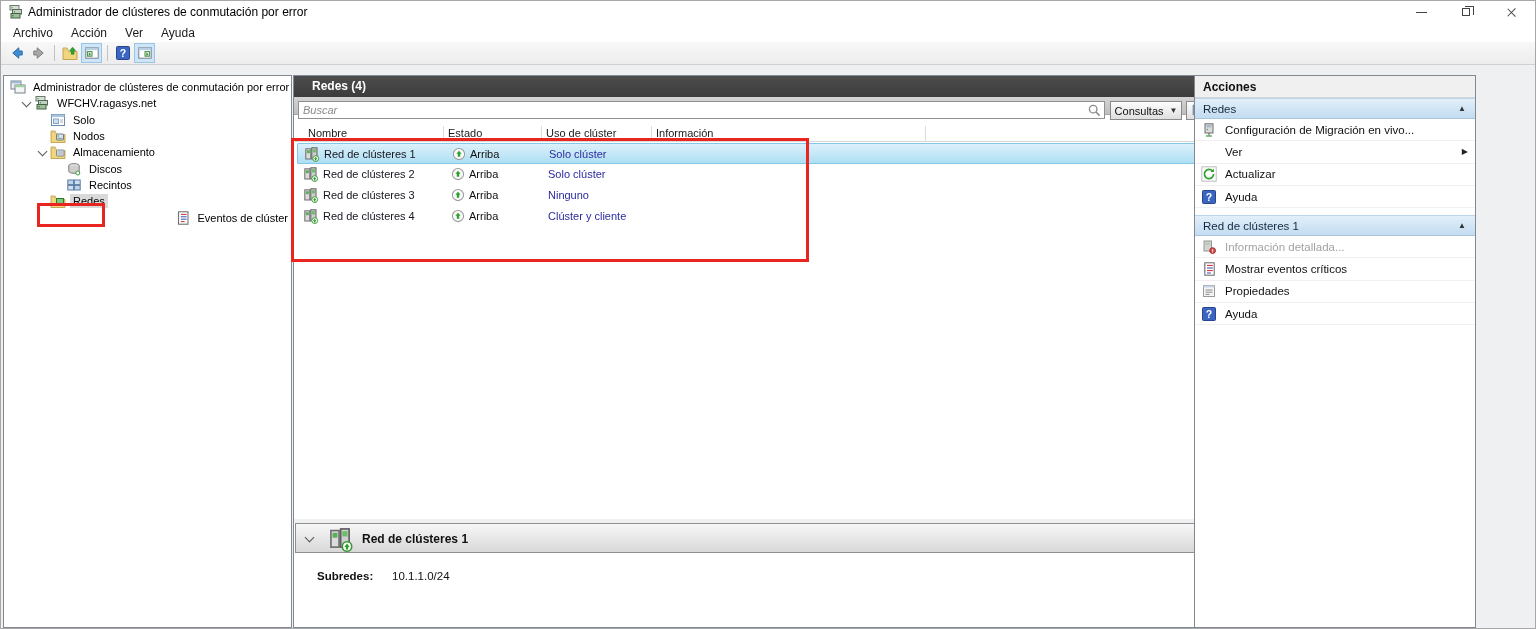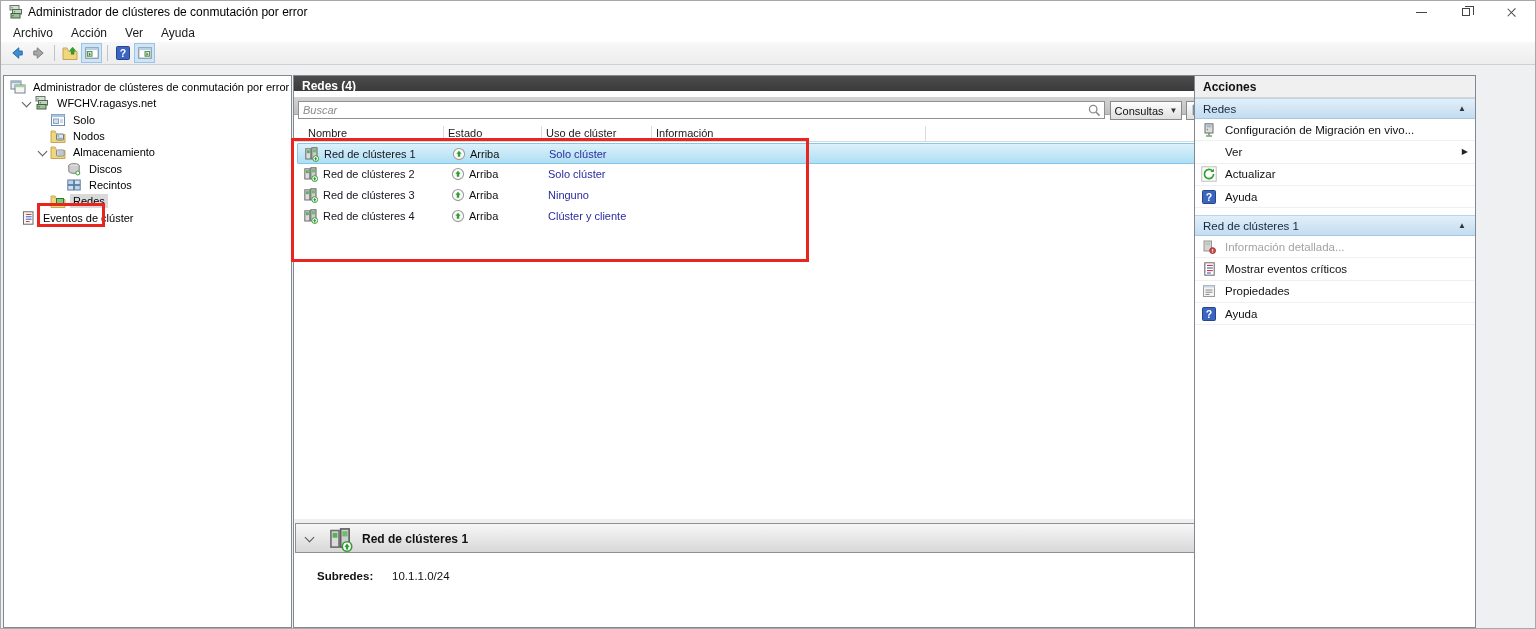--- a/index.html
+++ b/index.html
@@ -39,21 +39,21 @@
   .tree-item { height:16.3px; display:flex; align-items:center; font-size:11px; color:#000; white-space:nowrap; }
   .chev-slot { width:16px; height:16px; position:relative; flex:none; }
   .chev-down::before { content:""; position:absolute; left:5px; top:4px; width:6px; height:6px; border-right:1.4px solid #5a5a5a; border-bottom:1.4px solid #5a5a5a; transform:rotate(45deg); }
   .tree-item .ticon { width:16px; height:16px; flex:none; margin-right:4px; }
   .tree-item .ticon svg { width:16px; height:16px; }
   .tree-label { padding:1px 3px; }
   .tree-item.selected .tree-label { background:#d9d9d9; }
 
   
   .center-panel { position:absolute; left:292px; top:74px; width:955px; bottom:0; background:#fff; border:1px solid #7f8a94; }
-  .center-header { position:absolute; left:0; top:0; right:0; height:15px; background:linear-gradient(#4d4d4d,#3a3a3a); color:#fff; font-weight:bold; font-size:12px; line-height:21px; padding-left:8px; }
+  .center-header { position:absolute; left:0; top:0; right:0; height:24px; background:linear-gradient(#4d4d4d,#3a3a3a); color:#fff; font-weight:bold; font-size:12px; line-height:21px; padding-left:18px; }
   .search-strip { position:absolute; left:0; top:21px; right:0; height:18px; background:linear-gradient(#d4d4d4,#bfbfbf); border-bottom:1px solid #a8a8a8; }
   .search-box { position:absolute; left:4px; top:4px; width:807px; height:18px; background:#fff; border:1px solid #909090; }
   .search-input { position:absolute; left:4px; top:0; right:20px; height:16px; border:none; outline:none; font-family:"Liberation Sans",sans-serif; font-size:11px; font-style:italic; color:#555; background:transparent; }
   .search-input::placeholder { color:#8a8a8a; font-style:italic; }
   .search-mag { position:absolute; right:2px; top:1px; width:15px; height:15px; }
   .btn { background:linear-gradient(#fdfdfd,#dfdfdf); border:1px solid #8a8a8a; font-size:11px; color:#111; display:flex; align-items:center; justify-content:center; }
   .queries-btn { position:absolute; left:816px; top:4px; width:72px; height:19px; gap:6px;align-items:center; }
   .dd-arrow { font-size:8px; color:#333; }
   .save-btn { position:absolute; left:892px; top:4px; width:34px; height:19px; gap:3px; }
   .save-btn svg { width:14px; height:14px; }
@@ -265,21 +265,21 @@
       <span class="chev-slot"></span>
       <span class="ticon"><svg xmlns="http://www.w3.org/2000/svg" viewBox="0 0 16 16">
             <path d="M1 4.5h4.5l1.4 2H15v8H1z" fill="#f0d67c" stroke="#b8963c" stroke-width="0.8"></path>
             <path d="M1 4.5V3h4l1 1.5" fill="#f7e39a" stroke="#b8963c" stroke-width="0.8"></path>
             <rect x="6.5" y="5.5" width="7" height="5" fill="#7ec87e" stroke="#2d7a2d"></rect>
             <rect x="8.5" y="10.5" width="3" height="1" fill="#555"></rect>
             <rect x="7.5" y="11.5" width="5" height="1.2" fill="#8a8a8a"></rect>
           </svg></span>
       <span class="tree-label">Redes</span>
     </div>
-      <div class="tree-item" style="">
+      <div class="tree-item" style="padding-left: 30px; justify-content: flex-end;">
       <span class="chev-slot"></span>
       <span class="ticon"><svg xmlns="http://www.w3.org/2000/svg" viewBox="0 0 16 16">
             <rect x="3.5" y="1.8" width="9.5" height="12.4" fill="#fff" stroke="#666"></rect>
             <circle cx="3.5" cy="4" r="0.8" fill="#888"></circle>
             <circle cx="3.5" cy="7" r="0.8" fill="#888"></circle>
             <circle cx="3.5" cy="10" r="0.8" fill="#888"></circle>
             <line x1="5.8" y1="4.4" x2="11.6" y2="4.4" stroke="#c03333"></line>
             <line x1="5.8" y1="6.8" x2="11.6" y2="6.8" stroke="#3355bb"></line>
             <line x1="5.8" y1="9.2" x2="11.6" y2="9.2" stroke="#3355bb"></line>
             <line x1="5.8" y1="11.6" x2="9.6" y2="11.6" stroke="#c03333"></line>

